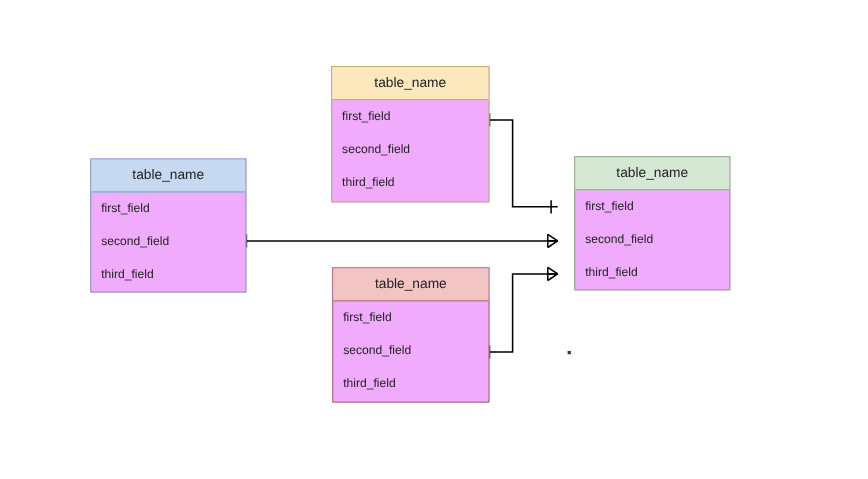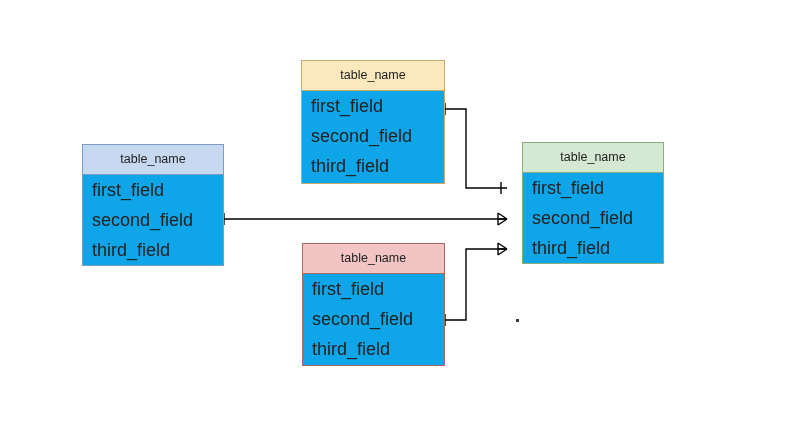--- a/index.html
+++ b/index.html
@@ -11,21 +11,21 @@
     position: relative;
     width: 789px;
     height: 435px;
     background: #ffffff;
     overflow: hidden;
     font-family: "Liberation Sans", sans-serif;
   }
   .entity {
     position: absolute;
     box-sizing: border-box;
-    background: #0ea5e9;
+    background: #f0abfc;
     border: 1px solid #999999;
   }
   .entity-header {
     box-sizing: border-box;
     height: 30px;
     line-height: 29px;
     text-align: center;
     font-size: 12.5px;
     color: #222222;
     border-bottom: 1px solid #999999;
@@ -34,21 +34,21 @@
   }
   .entity-body {
     box-sizing: border-box;
     padding: 0;
   }
   .entity-row {
     box-sizing: border-box;
     height: 30px;
     line-height: 30px;
     padding-left: 9px;
-    font-size: 18px;
+    font-size: 11px;
     color: #222222;
     white-space: nowrap;
     overflow: hidden;
   }
   #edges {
     position: absolute;
     left: 0;
     top: 0;
     width: 789px;
     height: 435px;

